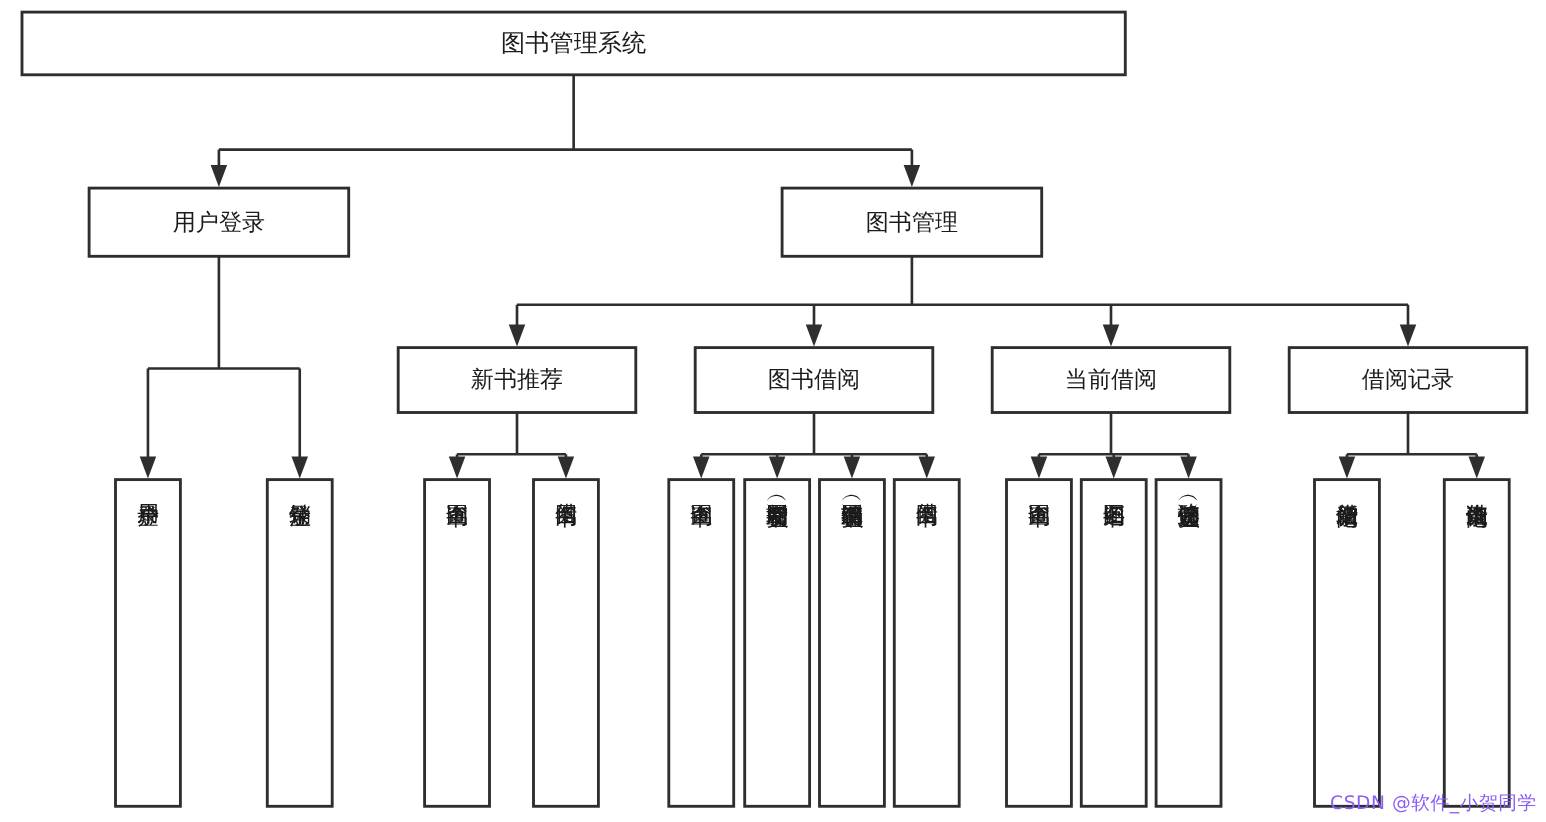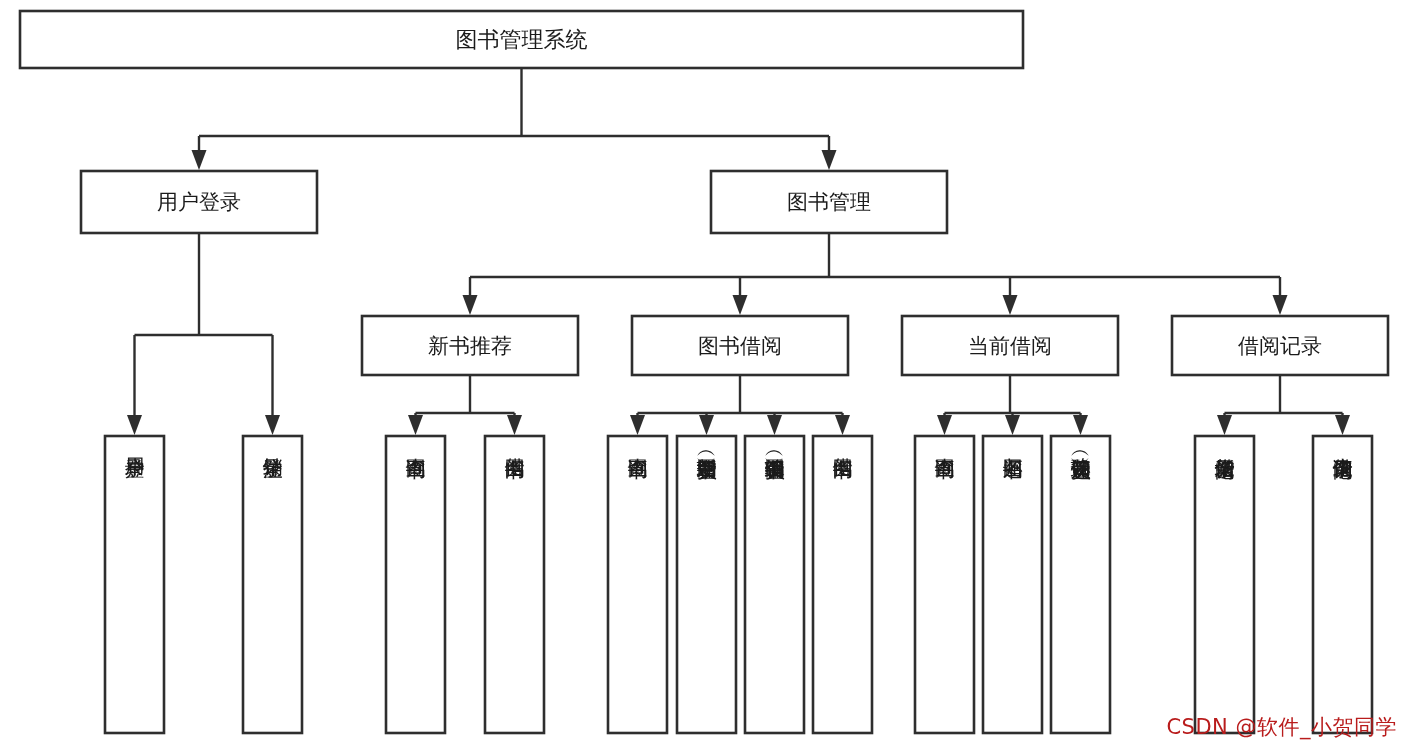--- a/index.html
+++ b/index.html
@@ -66,22 +66,22 @@
     white-space: nowrap;
     letter-spacing: 0.5px;
     text-align: center;
     pointer-events: none;
   }
   .watermark {
     position: absolute;
     right: 8px;
     bottom: 4px;
     font-family: "DejaVu Sans", "Liberation Sans", sans-serif;
-    font-size: 21px;
-    color: #b91c1c;
+    font-size: 17px;
+    color: #8b5cf6;
     white-space: nowrap;
     letter-spacing: 0.5px;
   }
 </style>
 </head>
 <body>
 
 <div id="diagram-root">
   <svg id="tree-svg" viewBox="0 0 1405 747">
     <defs></defs>

